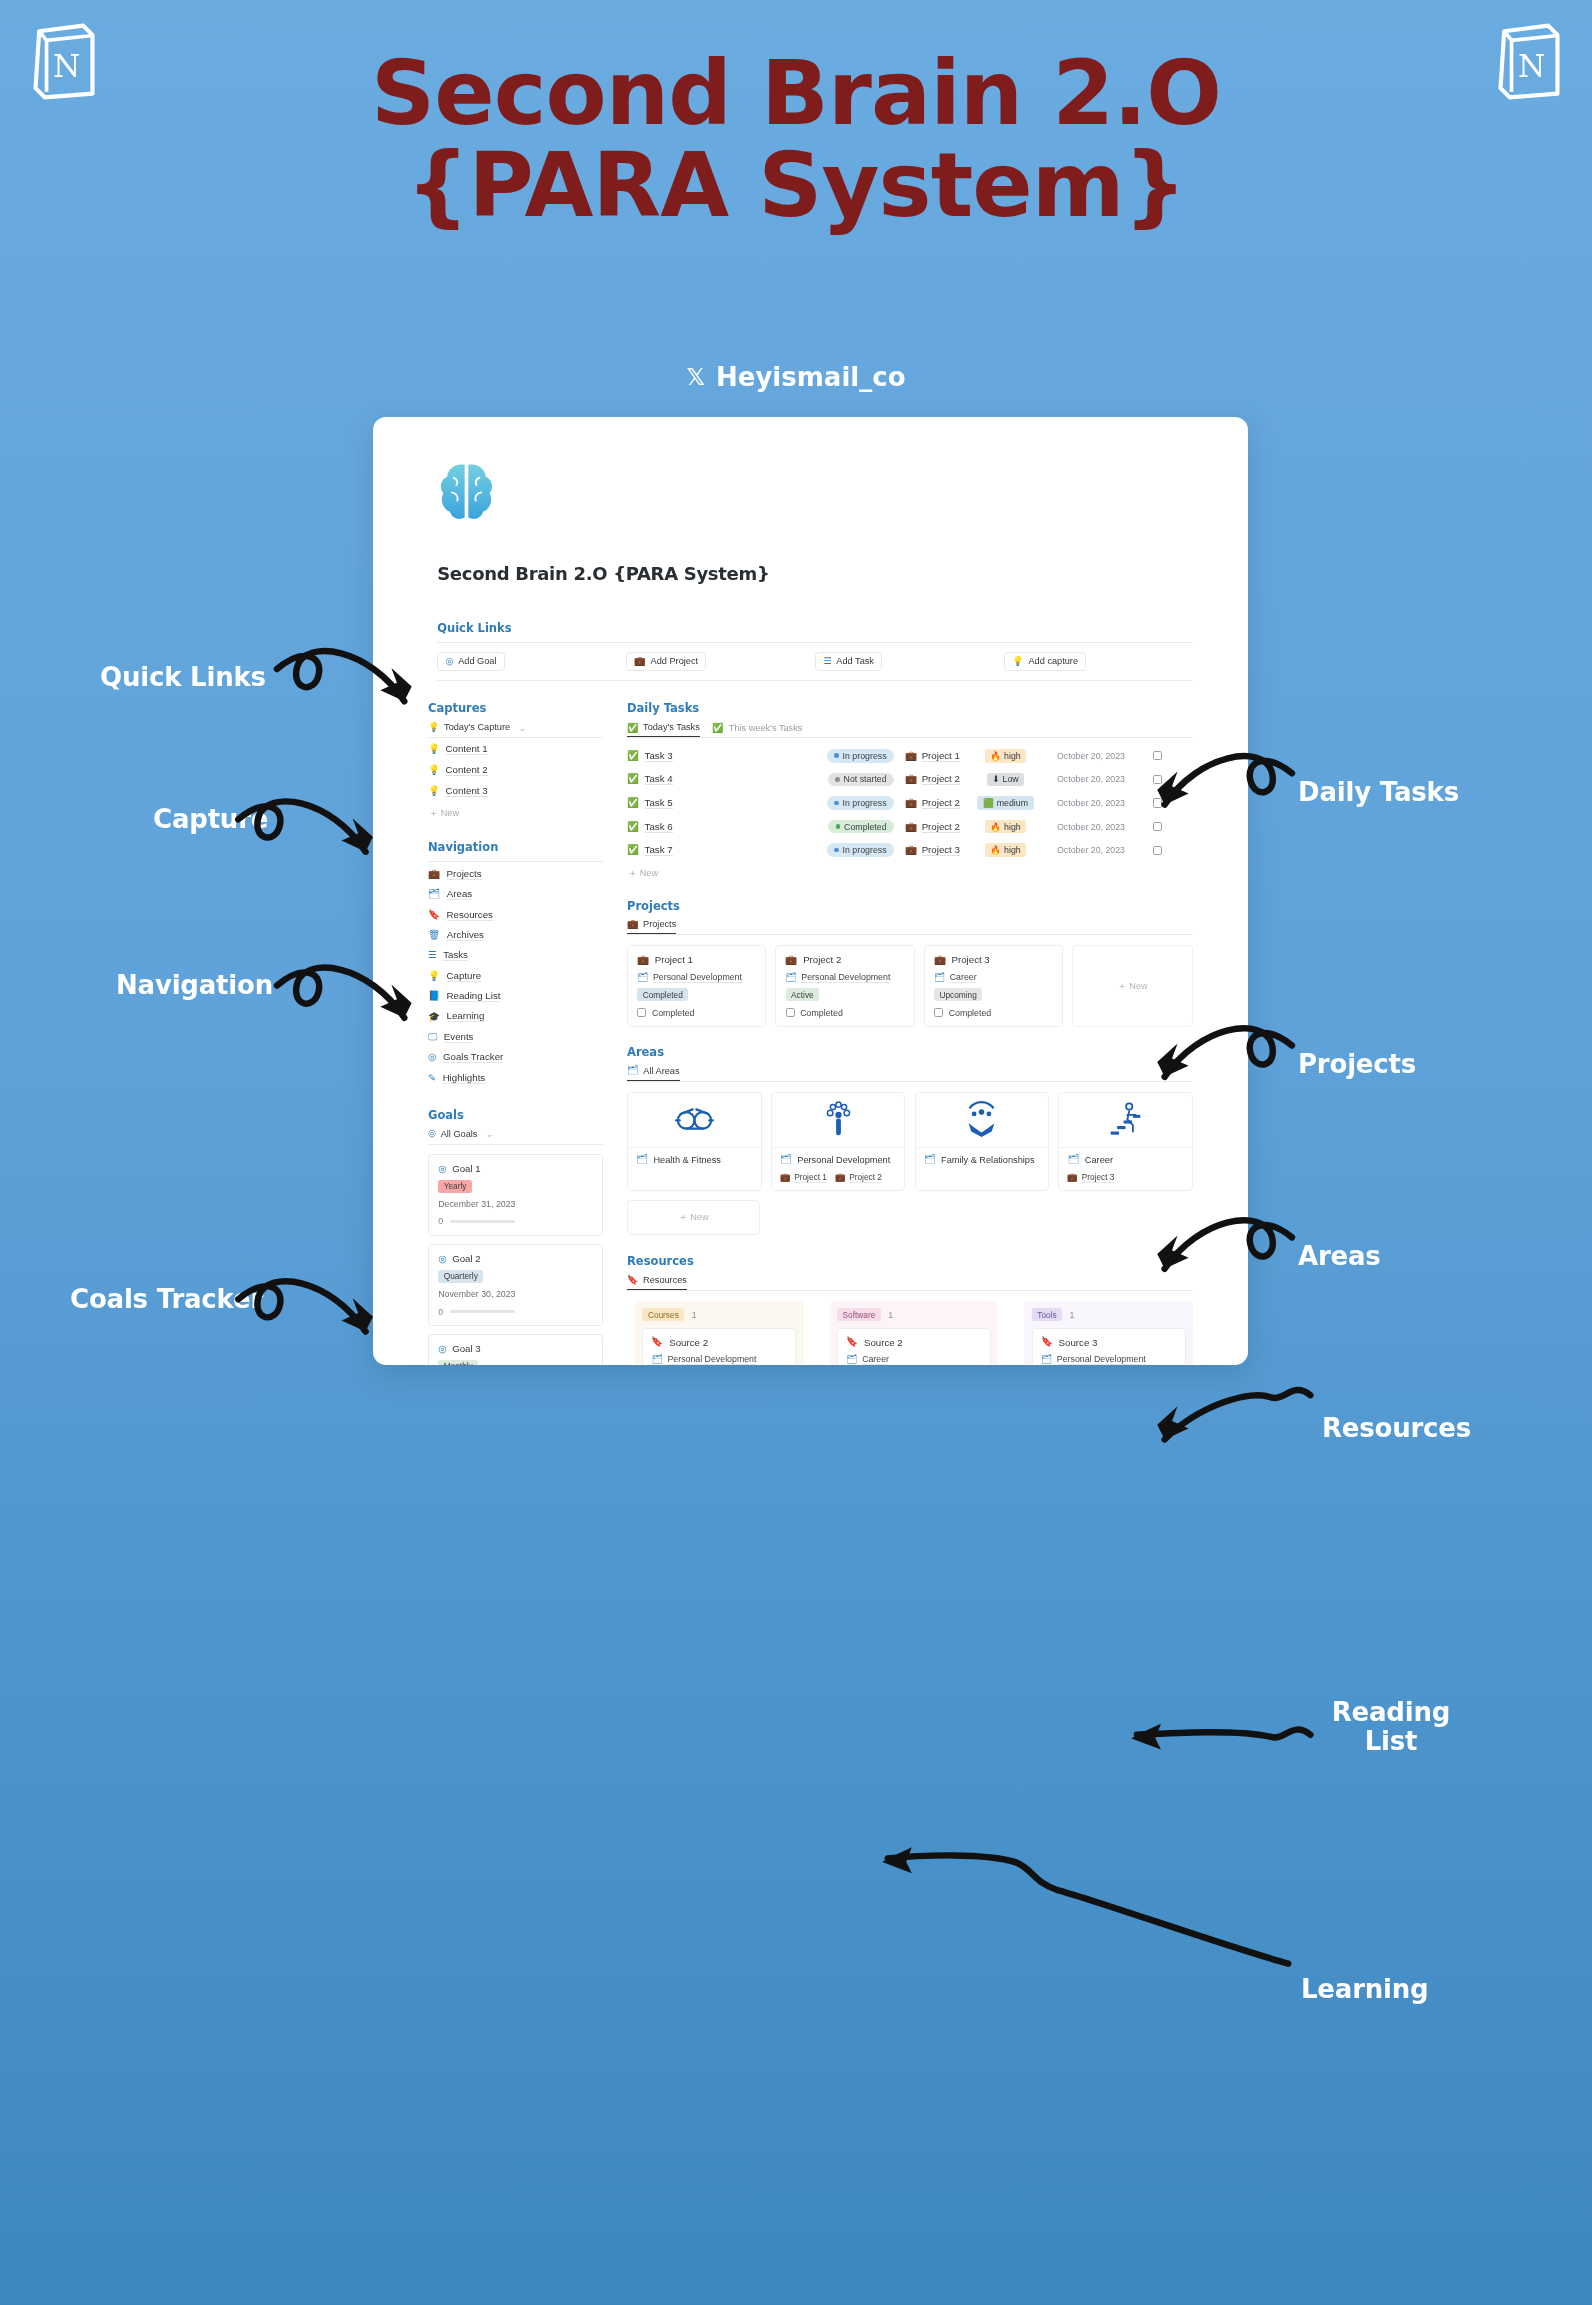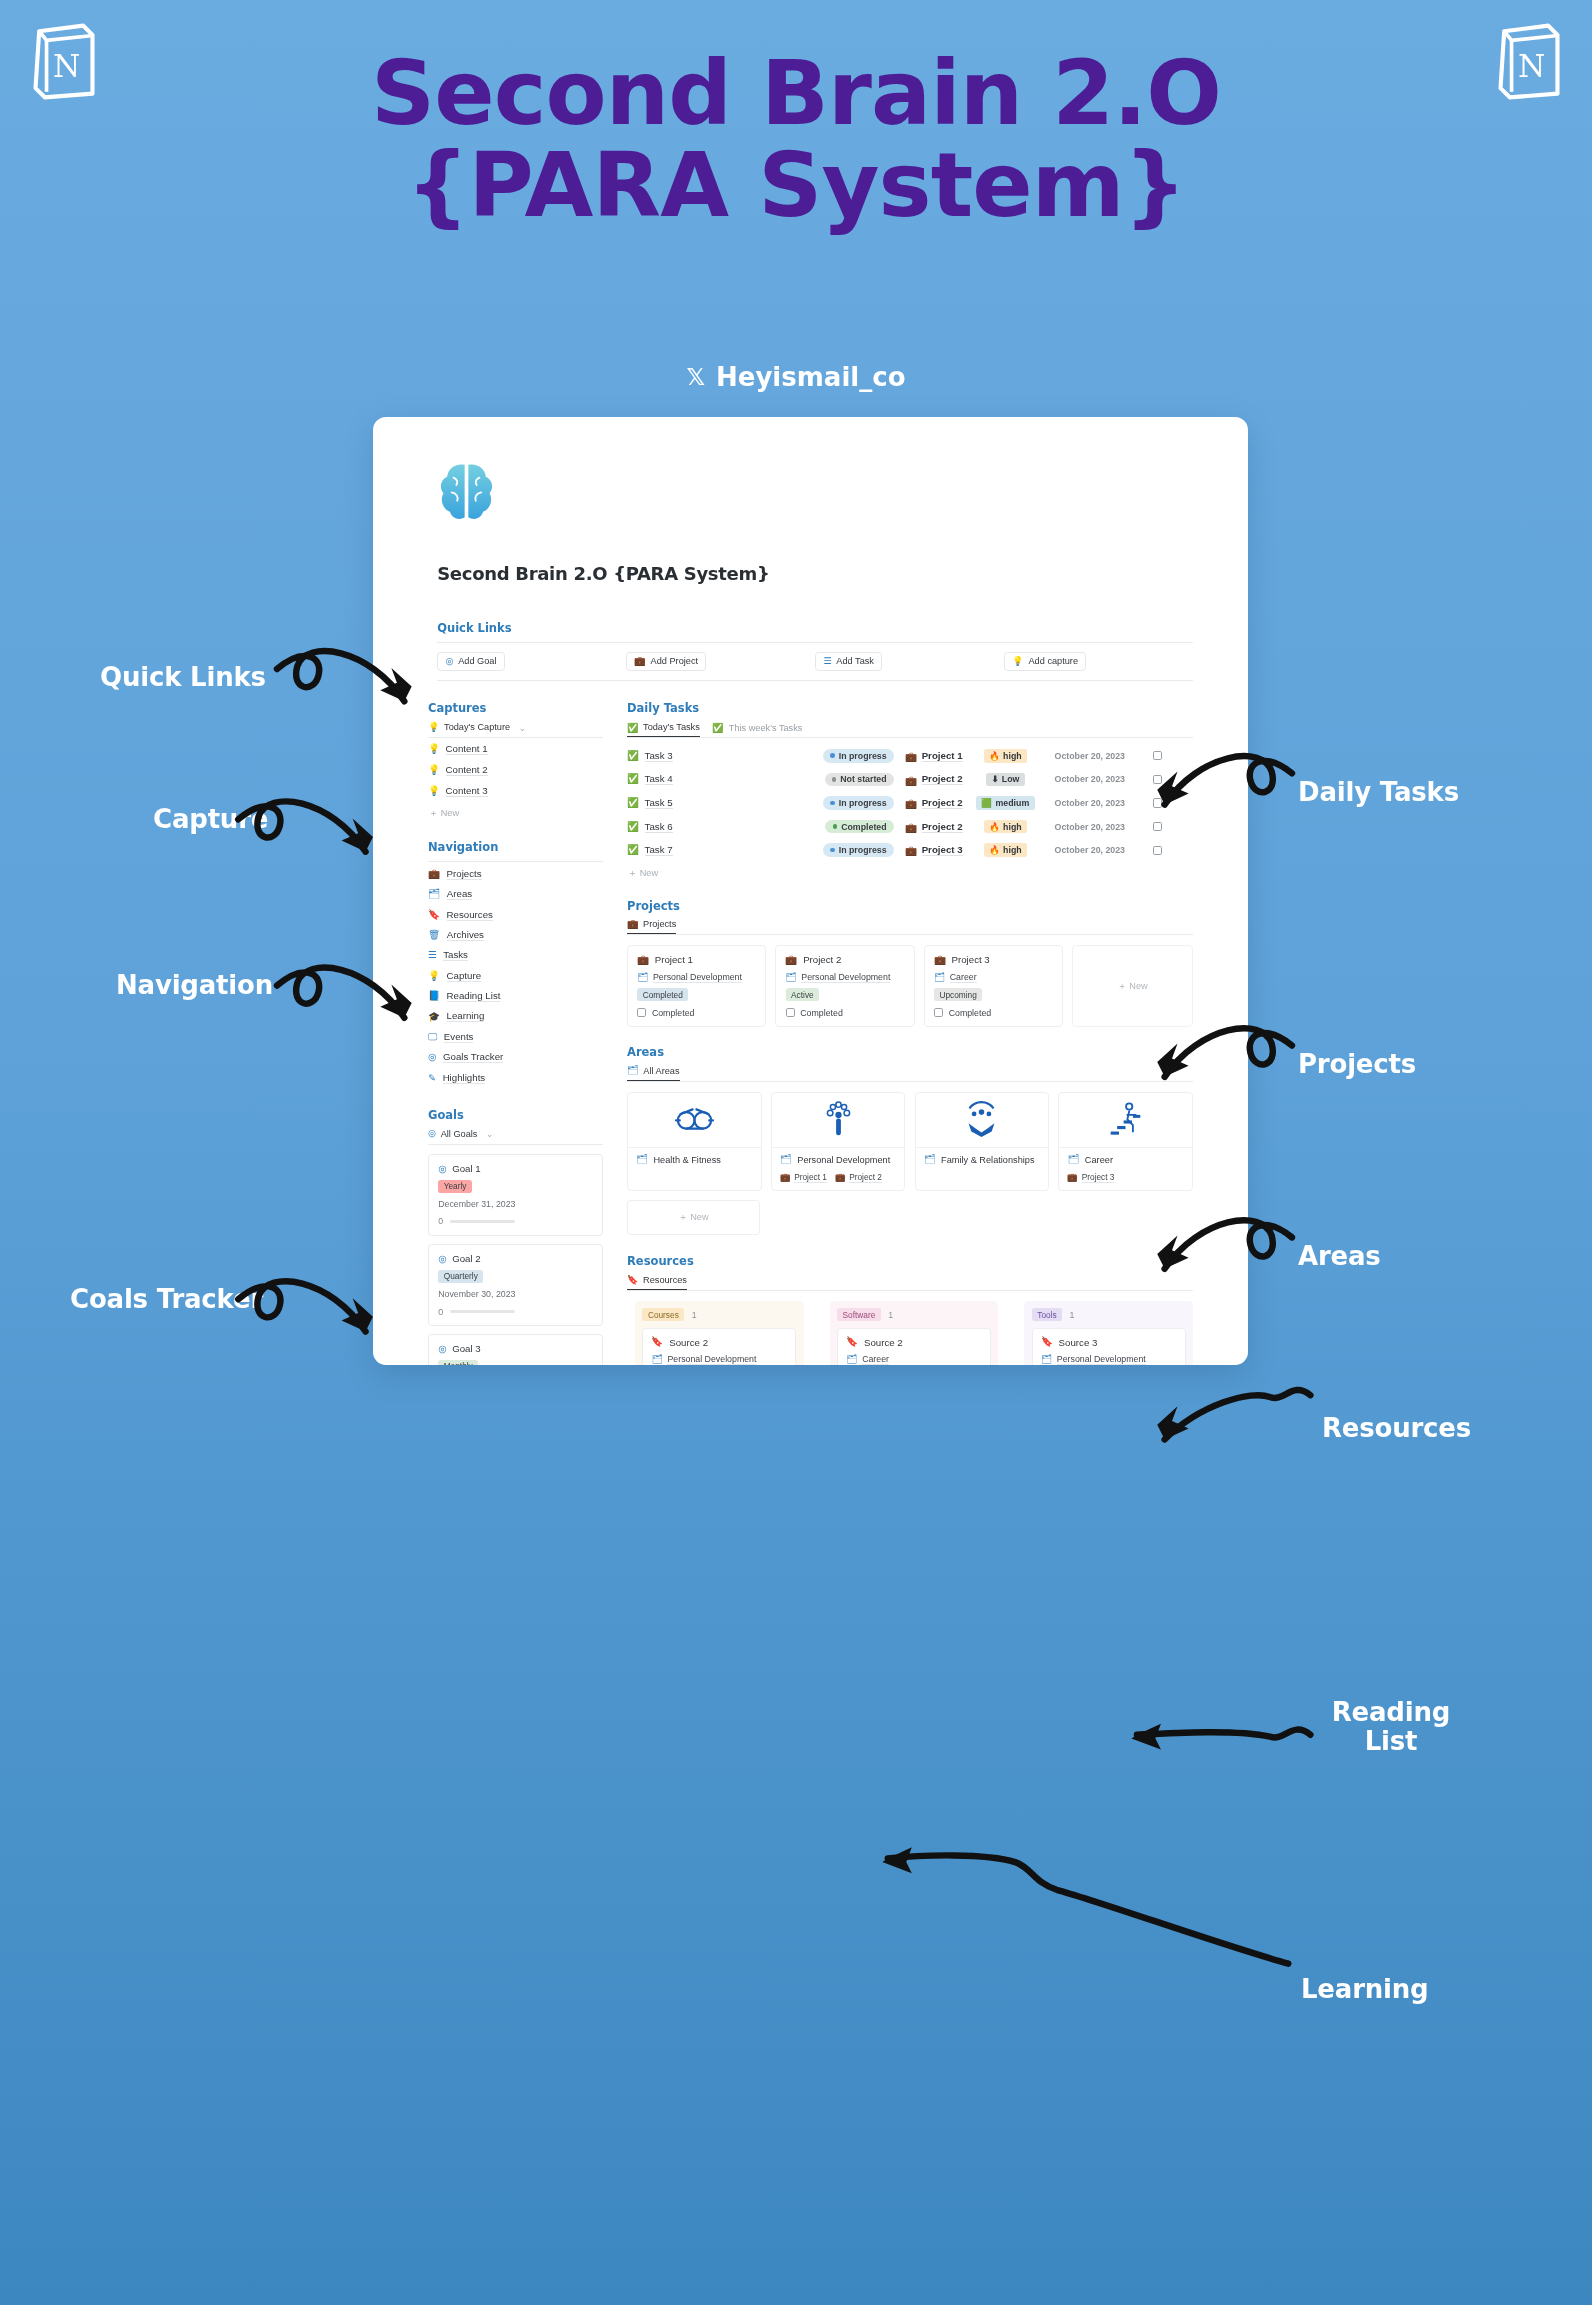--- a/index.html
+++ b/index.html
@@ -10,21 +10,21 @@
     position: relative;
     overflow: hidden;
   }
   .bg {
     position: absolute; inset: 0;
     background: linear-gradient(180deg,#6aabe0 0%, #5ea2d9 45%, #3d87c0 100%);
   }
   
   .poster-title {
     position: absolute; left: 0; right: 0; top: 48px;
-    text-align: center; color: #4c1d95;
+    text-align: center; color: #7f1d1d;
     font-family: "DejaVu Sans", sans-serif;
     font-weight: 700; font-size: 89px; line-height: 1.03;
     letter-spacing: -0.9px;
   }
   .poster-title .l2 { display:block; }
   .handle {
     position: absolute; left:0; right:0; top: 362px;
     text-align:center; color:#fff;
     font-family:"DejaVu Sans", sans-serif;
     font-weight:700; font-size:26px;
@@ -118,21 +118,21 @@
     text-align:center; color:#b0b5ba; font-size:9.2px; padding:10px 0;
   }
 
   
   .task-row {
     display:flex; align-items:center; font-size:9.7px;
     padding: 5px 0;
   }
   .task-name { width:175px; display:flex; align-items:center; gap:5.5px; }
   .task-name .txt { border-bottom:0.9px solid #dfe1e3; }
-  .cell { display:flex; align-items:flex-end;font-weight:bold; }
+  .cell { display:flex; align-items:center; }
   .c-status { width:92px; justify-content:flex-end; }
   .c-proj { width:81px; justify-content:flex-start; padding-left:11px; gap:4.6px; }
   .c-pri { width:61px; justify-content:center; }
   .c-date { width:89px; justify-content:flex-end; color:#8b9097; font-size:8.8px; }
   .c-check { width:37px; justify-content:flex-end; }
   .chip {
     display:inline-flex; align-items:center; gap:3.7px;
     font-size:8.8px; border-radius:9.2px; padding:1.8px 7.4px; color:#3c4043;
   }
   .dot { width:4.6px; height:4.6px; border-radius:50%; display:inline-block; }

